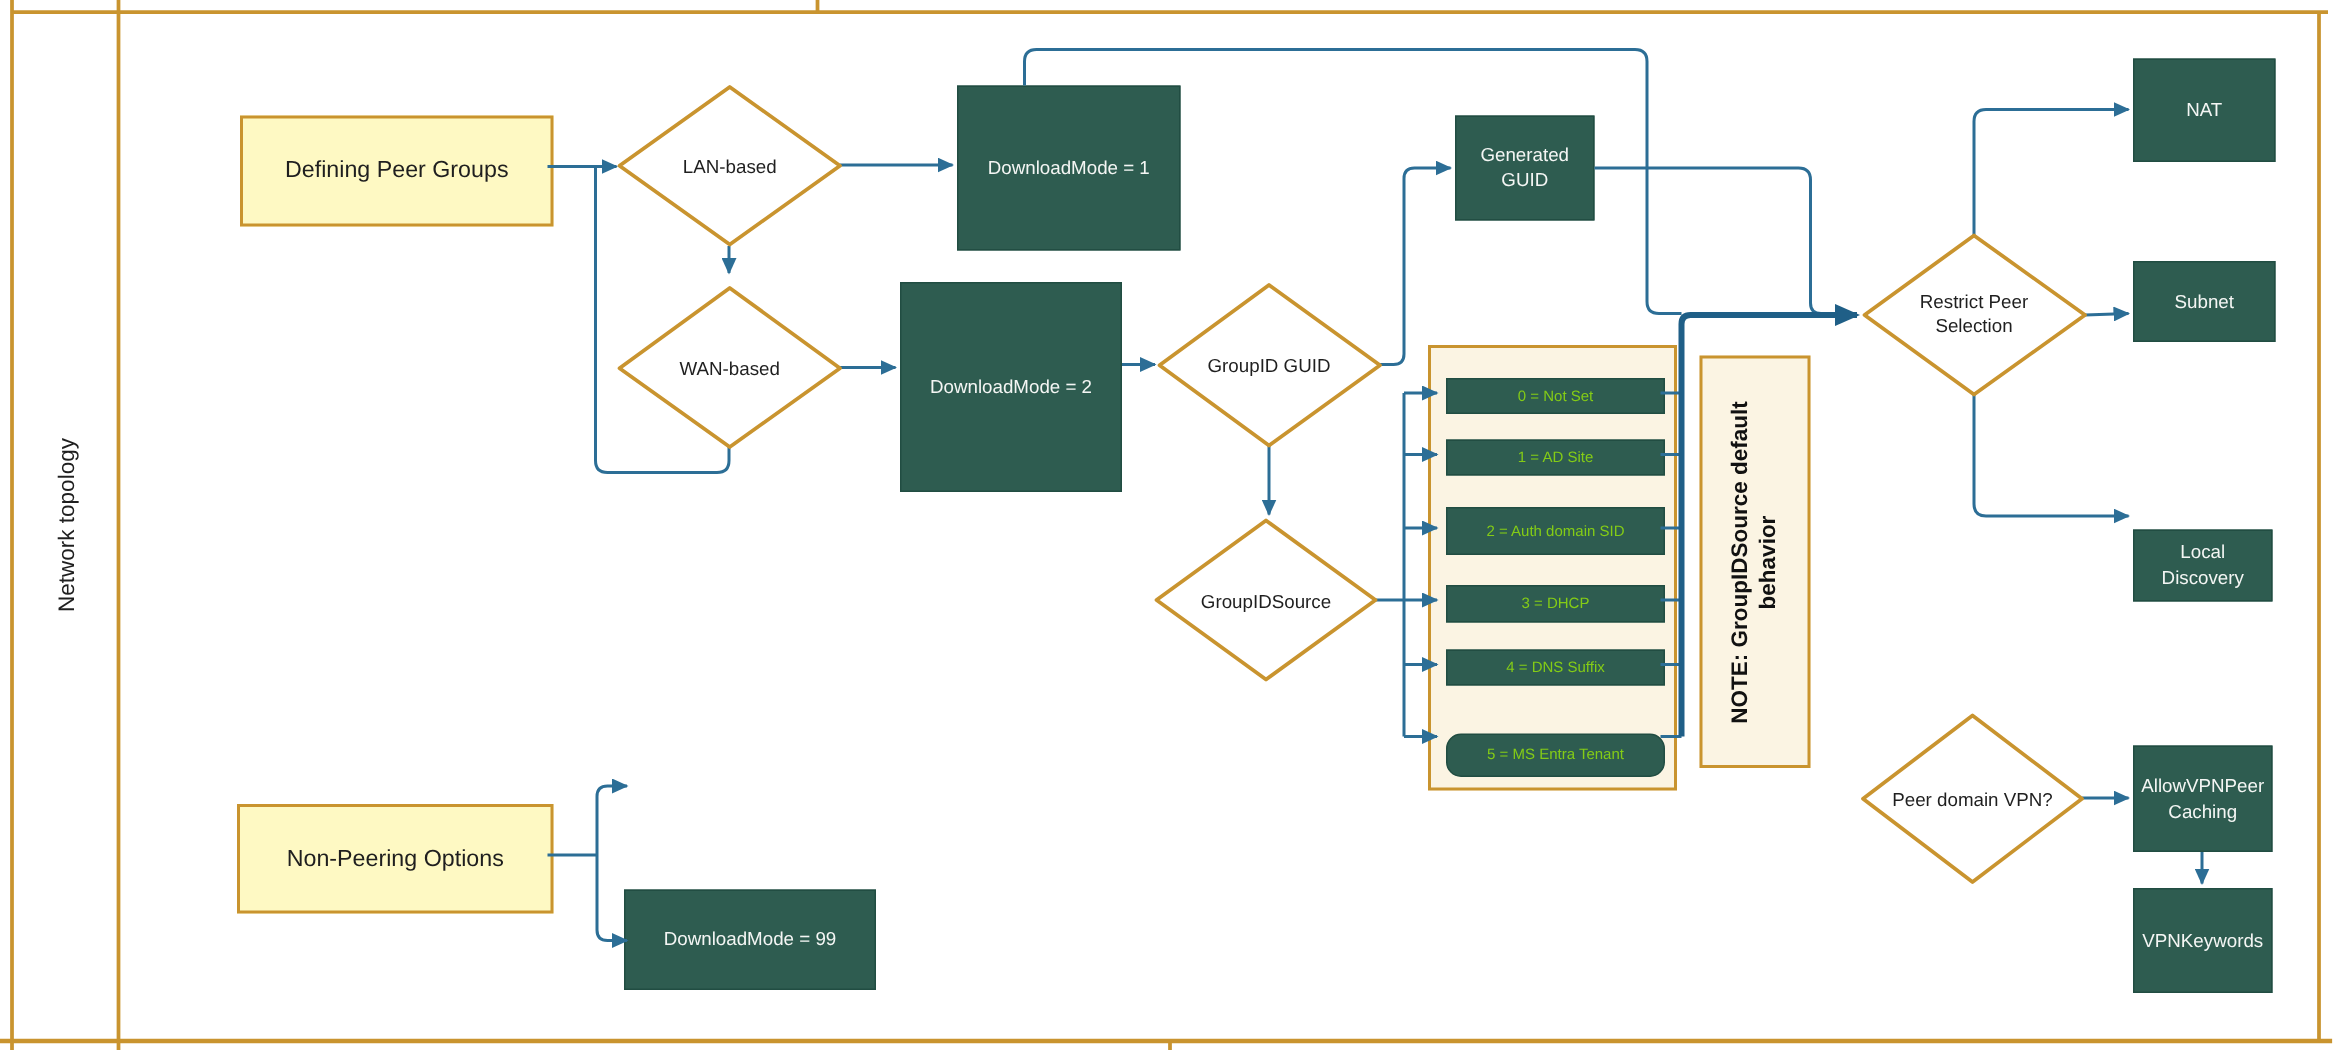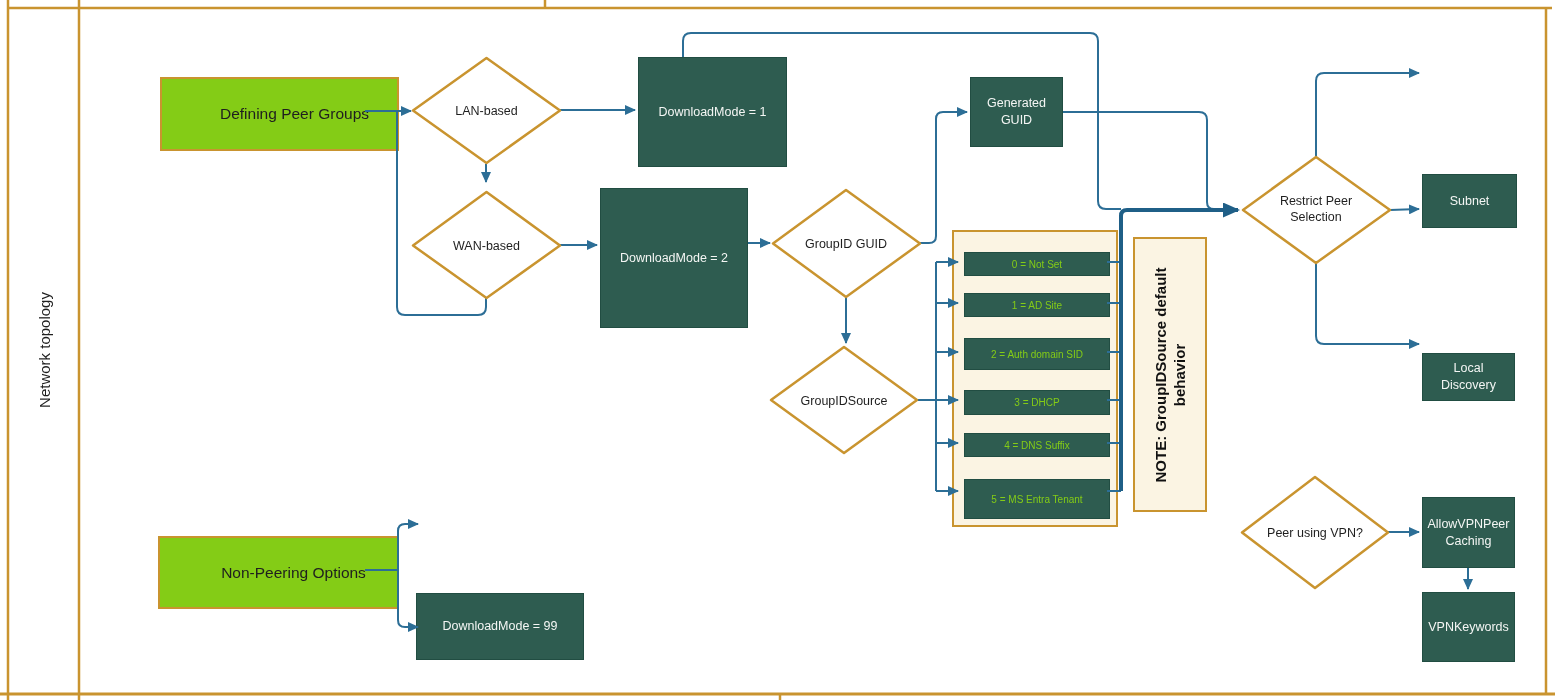--- a/index.html
+++ b/index.html
@@ -5,23 +5,23 @@
   :root{
     --orange:#C9942F; --green:#2E5C50; --green-border:#214D42;
     --blue:#2C6E96; --blue-dark:#1F5F87; --cream:#FBF4E3; --ink:#1F1F1F;
   }
   html,body{margin:0;padding:0;}
   body{font-family:"Liberation Sans",sans-serif;background:#fff;}
   #stage{position:relative;width:1555px;height:700px;background:#fff;overflow:hidden;}
   svg{position:absolute;left:0;top:0;z-index:2;}
   .layer-nodes{position:absolute;left:0;top:0;width:100%;height:100%;z-index:1;}
   .layer-labels{position:absolute;left:0;top:0;width:100%;height:100%;z-index:3;pointer-events:none;}
-  .box-outline{position:absolute;background:#84cc16;border:2.5px solid var(--orange);
+  .box-outline{position:absolute;background:#fef9c3;border:2.5px solid var(--orange);
     display:flex;align-items:center;justify-content:center;color:var(--ink);
-    font-size:15.5px;text-align:center;padding-left:30px;}
+    font-size:15.5px;text-align:center;}
   .box-green{position:absolute;background:var(--green);border:1px solid var(--green-border);
     display:flex;align-items:center;justify-content:center;color:#F4F6F4;
     font-size:12.5px;text-align:center;line-height:1.35;padding:2px;box-sizing:border-box;}
   .wrap-hard{word-break:break-all;}
   .diamond-label{position:absolute;color:var(--ink);font-size:12.5px;text-align:center;line-height:1.3;}
   .opt-container{position:absolute;background:var(--cream);border:2.5px solid var(--orange);box-sizing:border-box;}
   .opt-item{position:absolute;left:10px;width:146px;background:var(--green);border:1px solid var(--green-border);
     color:#84cc16;font-size:10px;display:flex;align-items:center;justify-content:center;box-sizing:border-box;}
   .note-box{position:absolute;background:var(--cream);border:2.5px solid var(--orange);box-sizing:border-box;}
   .note-text{position:absolute;width:275px;height:74px;display:flex;align-items:center;justify-content:center;
@@ -43,26 +43,27 @@
     <div class="box-green" style="left:600px;top:188px;width:148px;height:140px;">DownloadMode = 2</div>
 
     <div class="box-green" style="left:970px;top:77px;width:93px;height:70px;">Generated GUID</div>
 
     <div class="opt-container" style="left:952px;top:230px;width:166px;height:297px;">
       <div class="opt-item" style="top:20px;height:24px;">0 = Not Set</div>
       <div class="opt-item" style="top:61px;height:24px;">1 = AD Site</div>
       <div class="opt-item" style="top:106px;height:32px;">2 = Auth domain SID</div>
       <div class="opt-item" style="top:158px;height:25px;">3 = DHCP</div>
       <div class="opt-item" style="top:201px;height:24px;">4 = DNS Suffix</div>
-      <div class="opt-item" style="top:247px;height:40px;">5 = MS Entra Tenant</div>
+      <div class="opt-item" style="top:257px;height:29px;border-radius:10px;">5 = MS Entra Tenant</div>
     </div>
 
     <div class="note-box" style="left:1133px;top:237px;width:74px;height:275px;"></div>
     <div class="note-text" style="left:1032.5px;top:337.5px;">NOTE: GroupIDSource default behavior</div>
 
+    <div class="box-green" style="left:1422px;top:39px;width:95px;height:69px;">NAT</div>
     <div class="box-green" style="left:1422px;top:174px;width:95px;height:54px;">Subnet</div>
     <div class="box-green" style="left:1422px;top:309px;width:93px;height:48px;margin-top:44px;">Local Discovery</div>
 
     <div class="box-green wrap-hard" style="left:1422px;top:497px;width:93px;height:71px;">AllowVPNPeerCaching</div>
     <div class="box-green wrap-hard" style="left:1422px;top:592px;width:93px;height:70px;">VPNKeywords</div>
 
     <div class="box-outline" style="left:158px;top:536px;width:207px;height:69px;">Non-Peering Options</div>
     <div class="box-green" style="left:416px;top:593px;width:168px;height:67px;">DownloadMode = 99</div>
 
     <div class="lane-label" style="left:-66px;top:339px;">Network topology</div>
@@ -135,16 +136,16 @@
       <polygon points="1315,477 1388,532.5 1315,588 1242,532.5"></polygon>
     </g>
   </svg>
 
   <div class="layer-labels">
     <div class="diamond-label" style="left:426px;top:103px;width:121px;">LAN-based</div>
     <div class="diamond-label" style="left:426px;top:238px;width:121px;">WAN-based</div>
     <div class="diamond-label" style="left:781px;top:236px;width:130px;">GroupID GUID</div>
     <div class="diamond-label" style="left:779px;top:393px;width:130px;">GroupIDSource</div>
     <div class="diamond-label" style="left:1256px;top:193px;width:120px;">Restrict Peer Selection</div>
-    <div class="diamond-label" style="left:1245px;top:525px;width:140px;">Peer using VPN?</div>
+    <div class="diamond-label" style="left:1245px;top:525px;width:140px;">Peer domain VPN?</div>
   </div>
 
 </div>
 
 </body></html>

